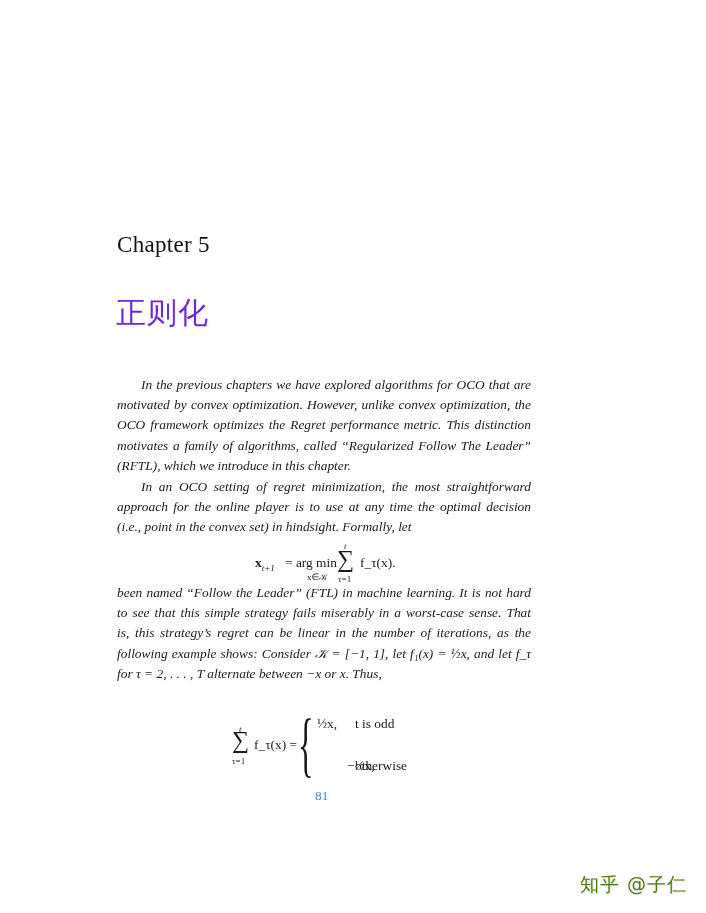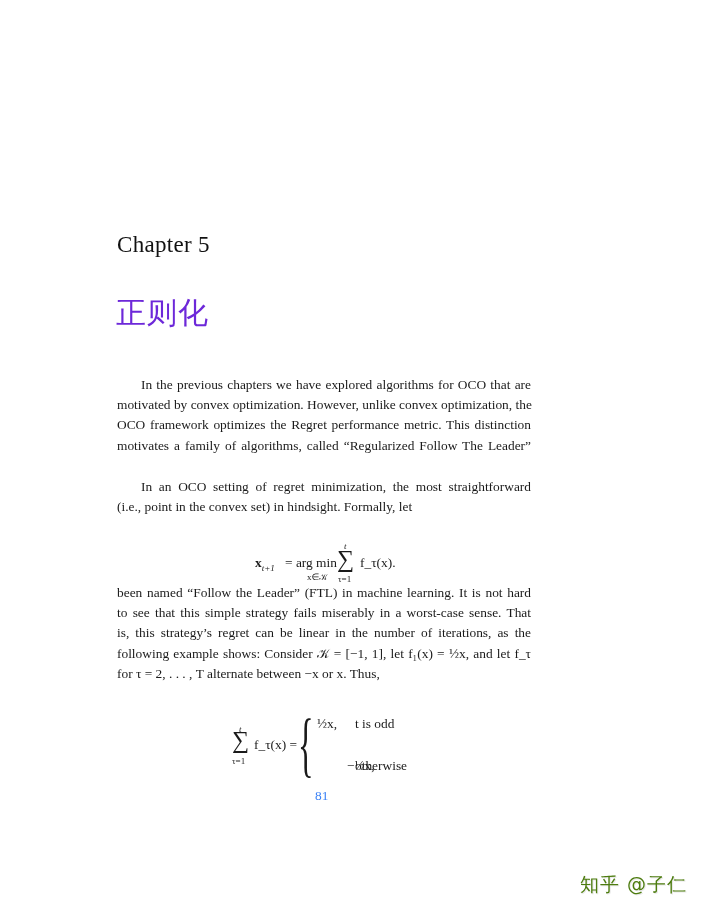--- a/index.html
+++ b/index.html
@@ -12,21 +12,21 @@
       position: absolute; left: 117px; top: 232px; font-size: 23px;
       font-family: "Liberation Serif", serif; letter-spacing: 0.3px; color: #111;
     }
     .chapter-title {
       position: absolute; left: 116px; top: 293px; font-size: 30px;
       font-family: Liberation Mono, monospace; color: #6d28d9; letter-spacing: 1px;
     }
     .body-text {
       position: absolute; left: 117px; width: 414px;
       font-family: "Liberation Serif", serif; font-size: 13.4px; line-height: 20.2px;
-      text-align: justify; color: #1a1a1a;
+      text-align: justify; color: #1a1a1a; font-style: italic;
     }
     .body-text .line { display: block; text-align: justify; text-align-last: justify; height: 20.2px; white-space: nowrap; }
     .body-text .line.last { text-align-last: left; }
     .body-text .line.indent { padding-left: 24px; }
     .p1 { top: 375px; }
     .p2 { top: 477px; }
     .p3 { top: 583px; }
     .eq1 {
       position: absolute; left: 255px; top: 542px; height: 46px; width: 160px;
       font-family: "Liberation Serif", serif; font-size: 13.4px; color: #1a1a1a;
@@ -69,24 +69,26 @@
 <div class="page">
 
   <div class="chapter-label">Chapter 5</div>
   <div class="chapter-title">正则化</div>
 
   <div class="body-text p1">
     <span class="line indent">In the previous chapters we have explored algorithms for OCO that are</span>
     <span class="line">motivated by convex optimization. However, unlike convex optimization, the</span>
     <span class="line">OCO framework optimizes the Regret performance metric. This distinction</span>
     <span class="line">motivates a family of algorithms, called “Regularized Follow The Leader”</span>
+    <span class="line last">(RFTL), which we introduce in this chapter.</span>
   </div>
 
   <div class="body-text p2">
     <span class="line indent">In an OCO setting of regret minimization, the most straightforward</span>
+    <span class="line">approach for the online player is to use at any time the optimal decision</span>
     <span class="line last">(i.e., point in the convex set) in hindsight. Formally, let</span>
   </div>
 
   <div class="eq1">
     <span class="lhs"><b>x</b><sub>t+1</sub></span>
     <span class="argmin" style="left:30px;">= arg min</span>
     <span class="argmin-sub">x∈𝒦</span>
     <span class="sum">∑</span>
     <span class="sum-top">t</span>
     <span class="sum-bot">τ=1</span>

